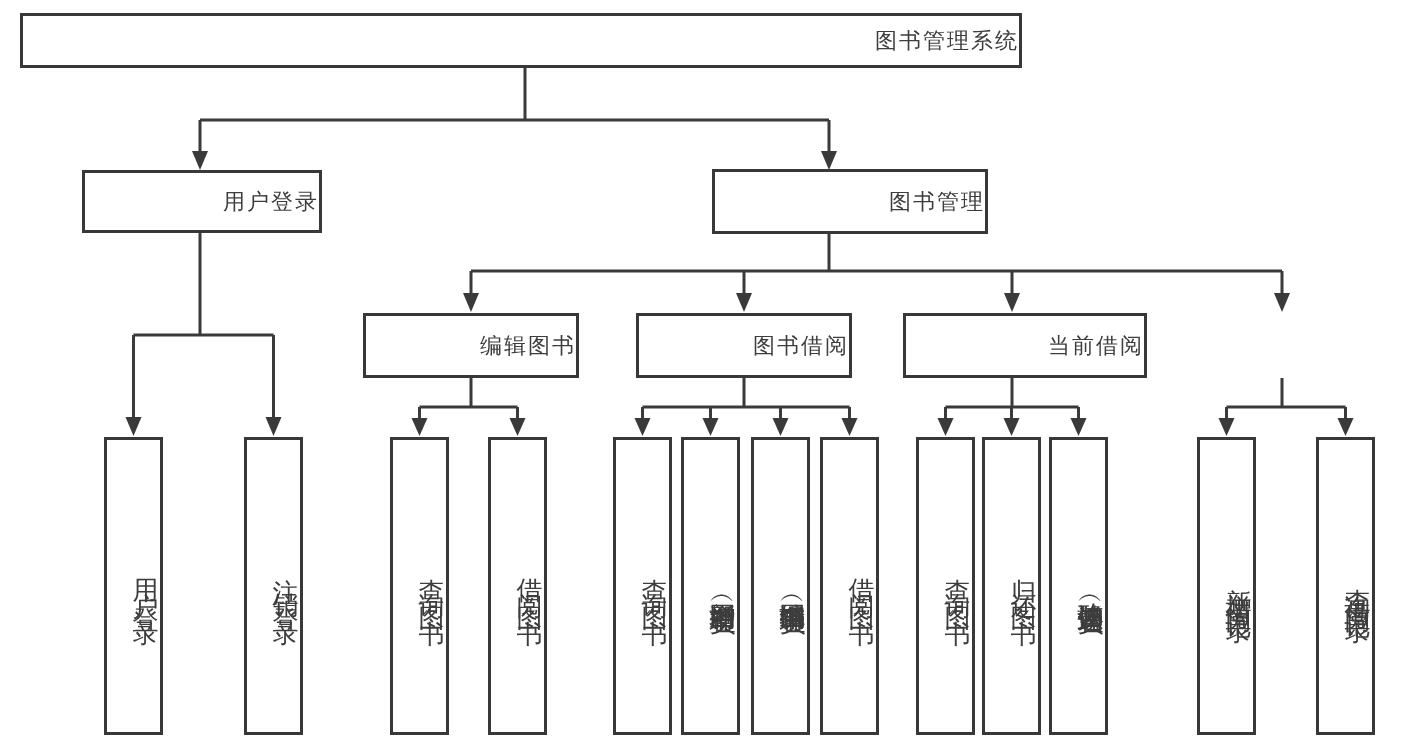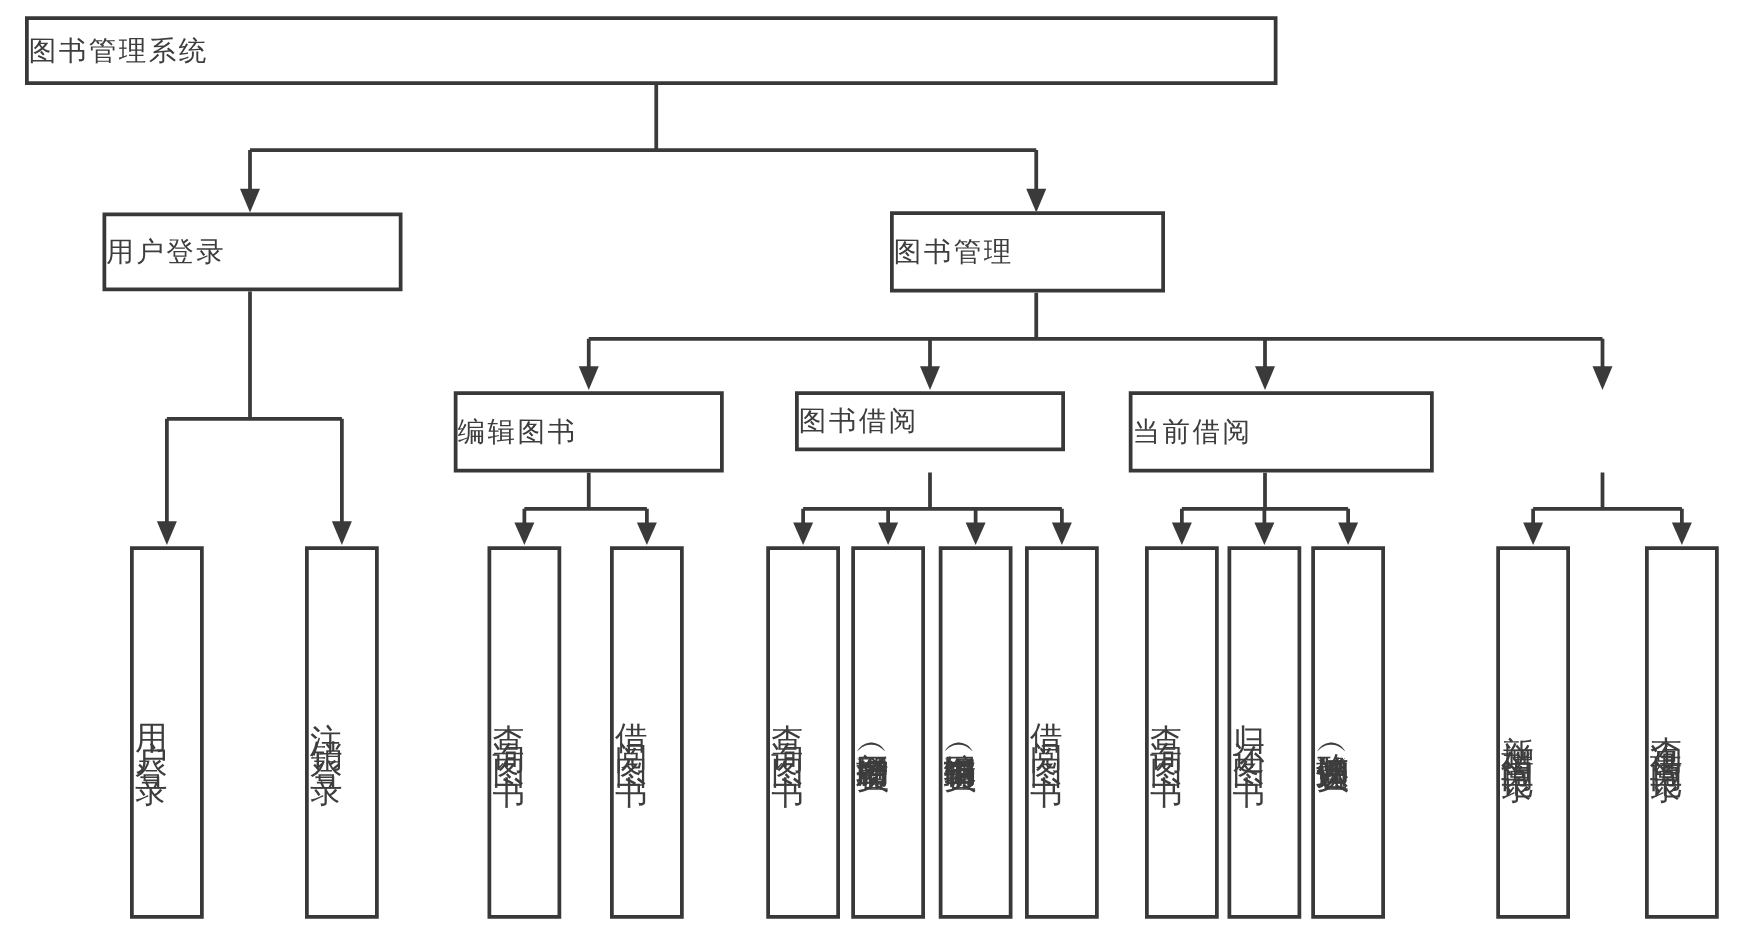--- a/index.html
+++ b/index.html
@@ -25,21 +25,21 @@
     fill: #3a3a3a;
     stroke: none;
   }
   .node {
     position: absolute;
     box-sizing: border-box;
     background: #ffffff;
     border: 3px solid #383838;
     display: flex;
     align-items: center;
-    justify-content: flex-start;
+    justify-content: flex-end;
     color: #3d3d3d;
   }
   .hnode {
     font-size: 22px;
     letter-spacing: 2px;
     text-align: center;
     white-space: nowrap;
   }
   .vnode .vtext {
     writing-mode: vertical-rl;
@@ -110,28 +110,28 @@
     </g>
   </svg>
 
   <div class="node hnode" style="left:20px; top:13px; width:1002px; height:55px;">
     <span>图书管理系统</span>
   </div>
 
   <div class="node hnode" style="left:82px; top:170px; width:240px; height:63px;">
     <span>用户登录</span>
   </div>
-  <div class="node hnode" style="left:712px; top:169px; width:220px; height:65px;">
+  <div class="node hnode" style="left:712px; top:169px; width:276px; height:65px;">
     <span>图书管理</span>
   </div>
 
   <div class="node hnode" style="left:363px; top:313px; width:216px; height:65px;">
     <span>编辑图书</span>
   </div>
-  <div class="node hnode" style="left:636px; top:313px; width:216px; height:48px;">
+  <div class="node hnode" style="left:636px; top:313px; width:216px; height:65px;">
     <span>图书借阅</span>
   </div>
   <div class="node hnode" style="left:903px; top:313px; width:244px; height:65px;">
     <span>当前借阅</span>
   </div>
 
   <div class="node vnode" style="left:104px; top:437px; width:59px; height:298px;">
     <span class="vtext ls-lg">用户登录</span>
   </div>
   <div class="node vnode" style="left:244px; top:437px; width:59px; height:298px;">

